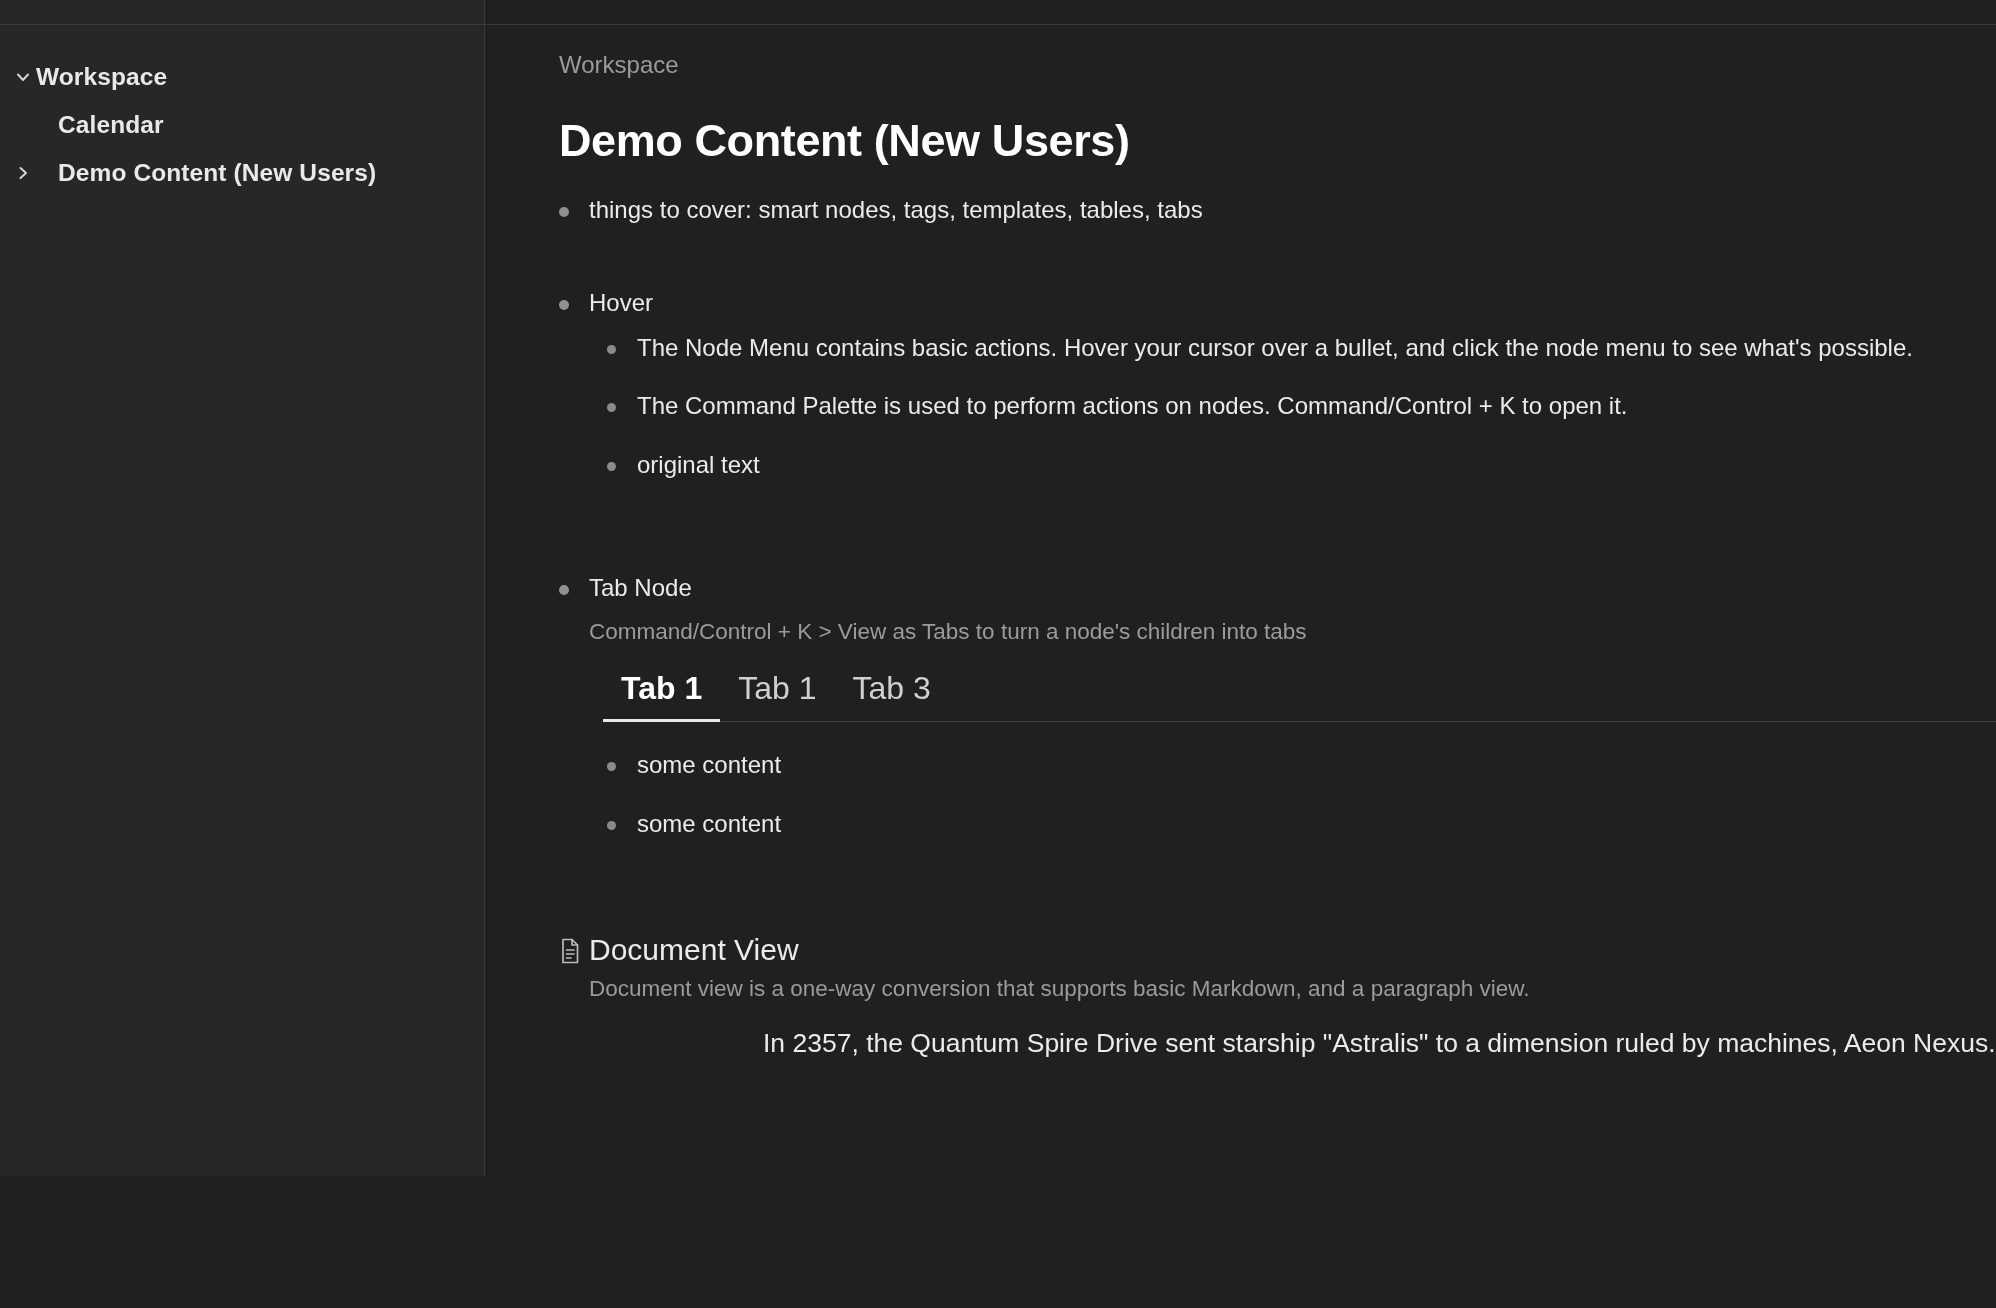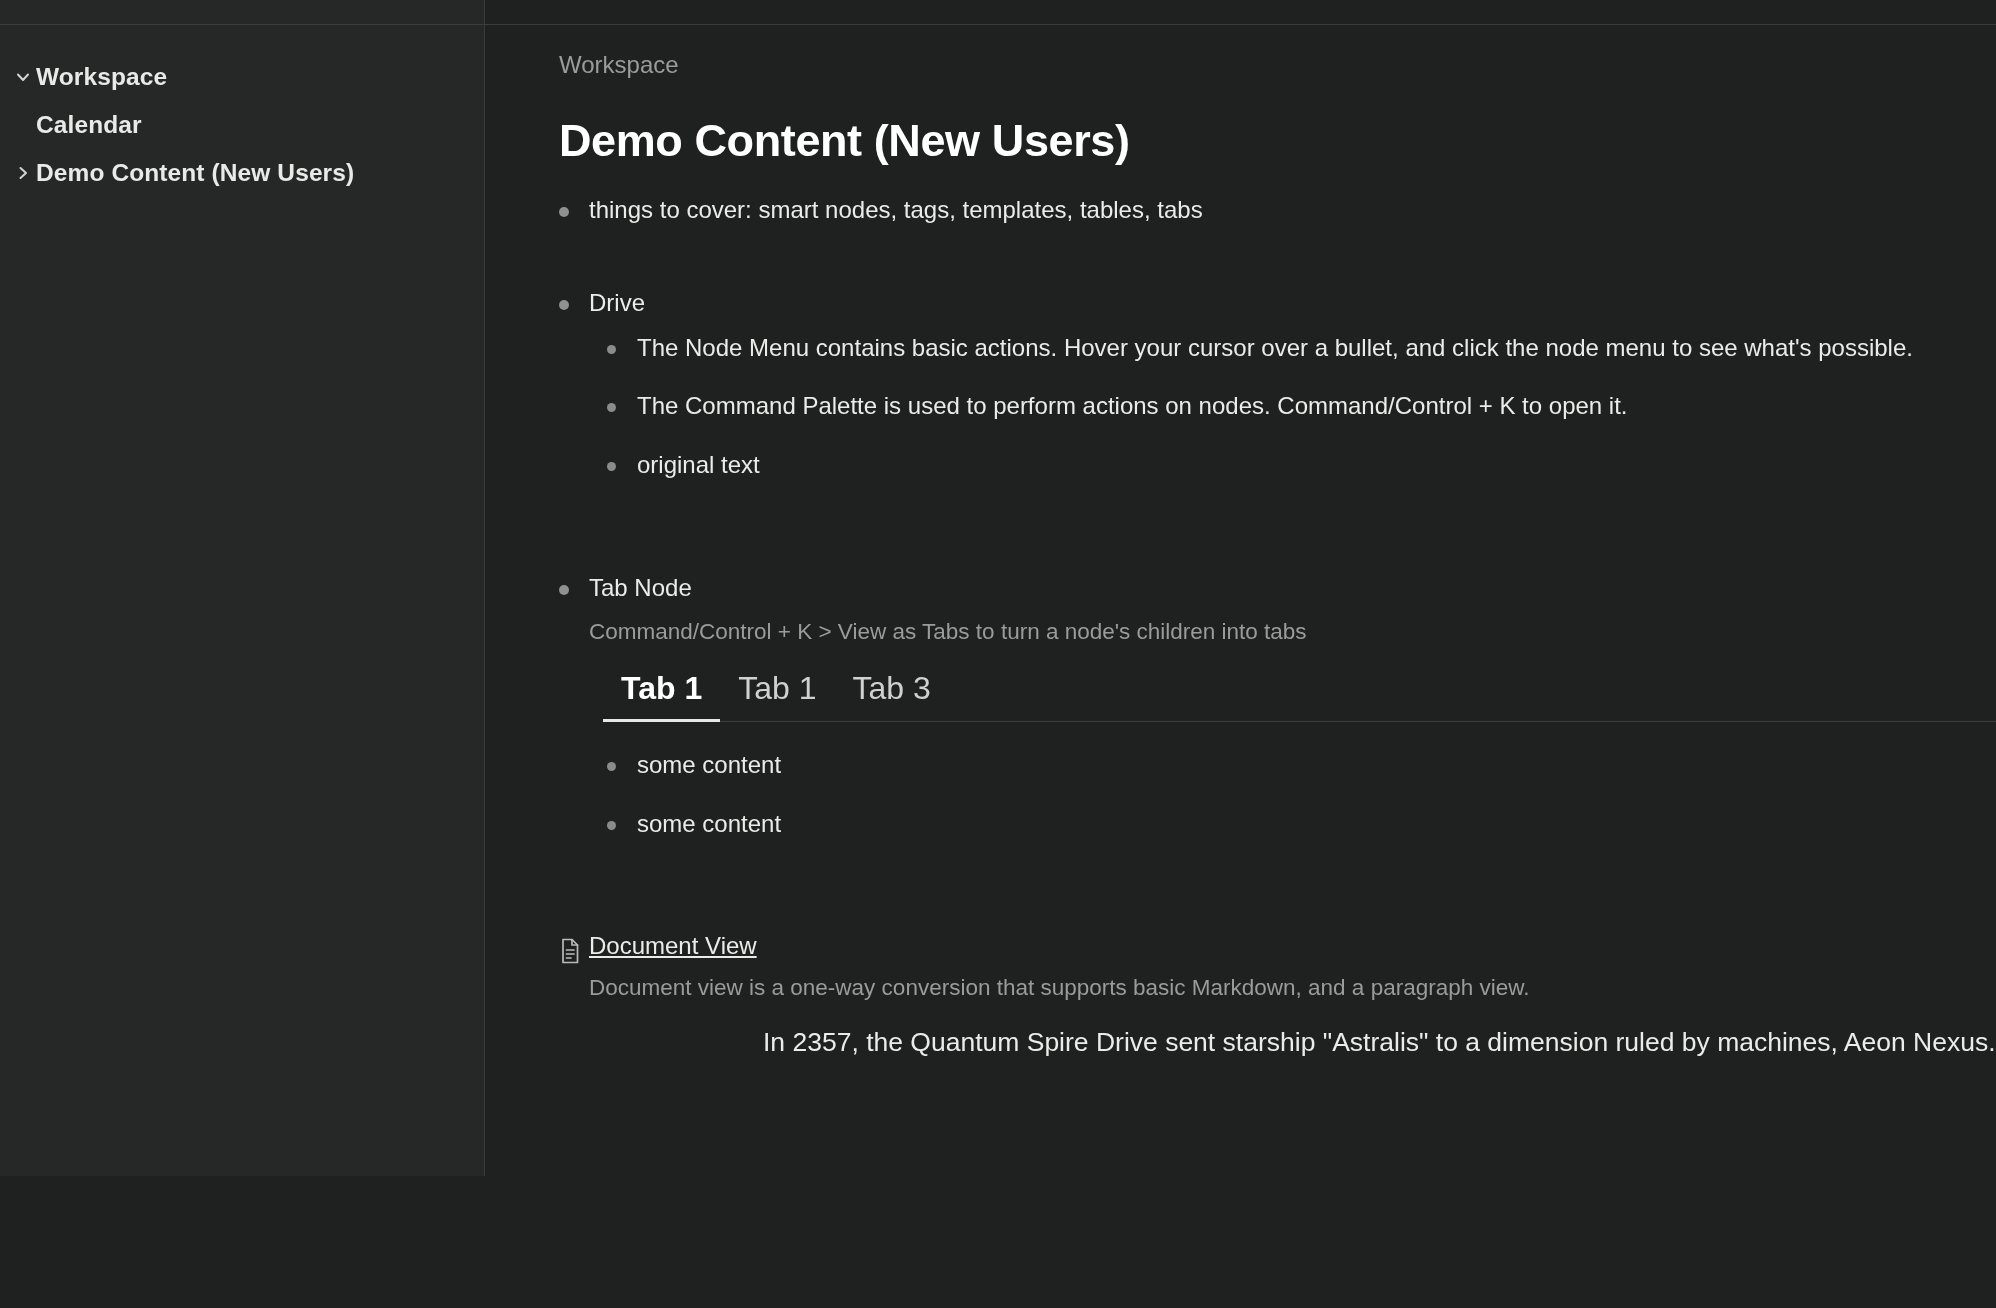--- a/index.html
+++ b/index.html
@@ -55,21 +55,21 @@
     justify-content: center;
     color: #cfd0cf;
   }
   .twisty svg { display: block; }
   .tree-label {
     font-size: 24.5px;
     font-weight: bold;
     letter-spacing: 0.1px;
     white-space: nowrap;
   }
-  .tree-label.plain { font-weight: bold; }
+  .tree-label.plain { font-weight: bold; margin-left: 22px; }
   .indent-1 { padding-left: 10px; }
   .indent-2 { padding-left: 10px; }
 
   
   .main {
     flex: 1;
     height: 100%;
     background: #1f2020;
     position: relative;
     overflow: hidden;
@@ -185,23 +185,22 @@
     margin-top: 0;
   }
   .doc-icon {
     width: 30px;
     min-width: 30px;
     padding-top: 8px;
     color: #b9bbba;
   }
   .doc-title {
     color: #ebebea;
-    font-size: 24px;
+    font-size: 30px;
     line-height: 1.3;
-    text-decoration: underline;
   }
   .doc-paragraph {
     color: #ebebea;
     font-size: 26.5px;
     line-height: 1.45;
     margin: 20px 0 0 204px;
     width: 1330px;
   }
 </style>
 </head>
@@ -256,21 +255,21 @@
           </span>
         <span class="bullet-text">things to cover: smart nodes, tags, templates, tables, tabs</span>
       </div>
 
       <div class="gap-lg"></div>
 
       <div class="bullet-row">
         <span class="bullet-dot">
             <i></i>
           </span>
-        <span class="bullet-text">Drive</span>
+        <span class="bullet-text">Hover</span>
       </div>
 
       <div class="level-2">
         <div class="bullet-row">
           <span class="bullet-dot sub">
               <i></i>
             </span>
           <span class="bullet-text wrap">The Node Menu contains basic actions. Hover your cursor over a bullet, and click the node menu to see what's possible.</span>
         </div>
         <div class="gap-sm"></div>

